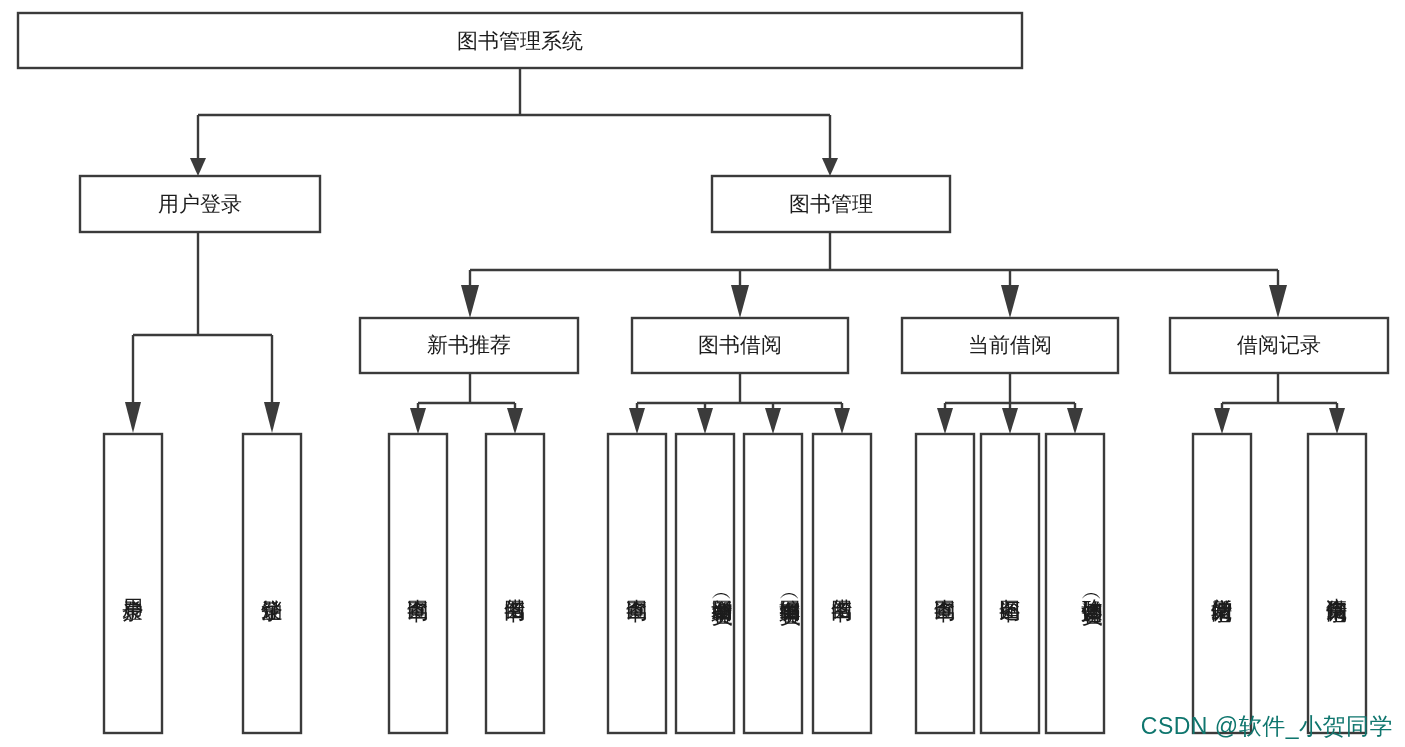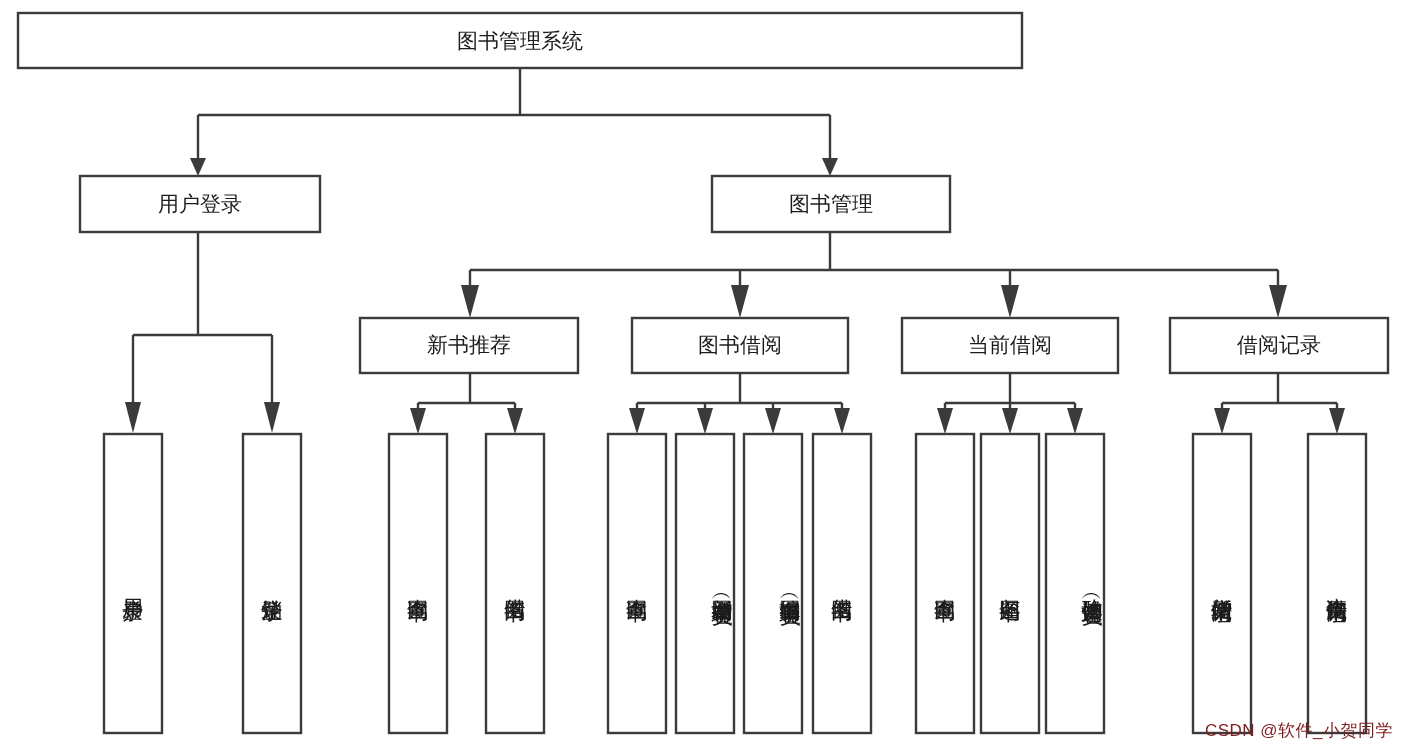--- a/index.html
+++ b/index.html
@@ -63,22 +63,22 @@
     justify-content: center;
     text-align: center;
     white-space: nowrap;
     pointer-events: none;
   }
   .watermark {
     position: absolute;
     right: 12px;
     bottom: 5px;
     font-family: "Liberation Sans", "DejaVu Sans", sans-serif;
-    font-size: 17px;
-    color: #7f1d1d;
+    font-size: 23px;
+    color: #0f766e;
     letter-spacing: 0.5px;
     white-space: nowrap;
   }
 </style>
 </head>
 <body>
 
 <div id="diagram-root">
 
   <svg class="diagram-canvas" viewBox="0 0 1405 747" xmlns="http://www.w3.org/2000/svg">

